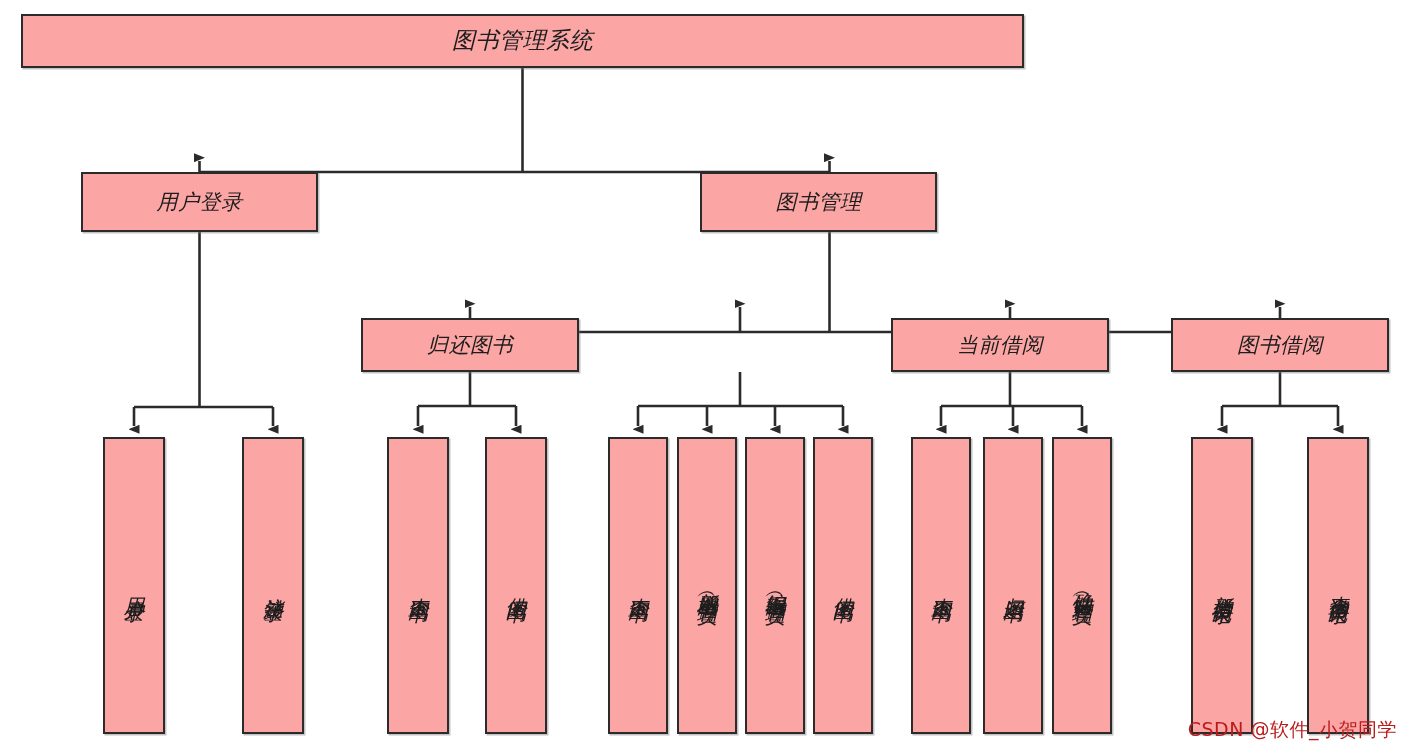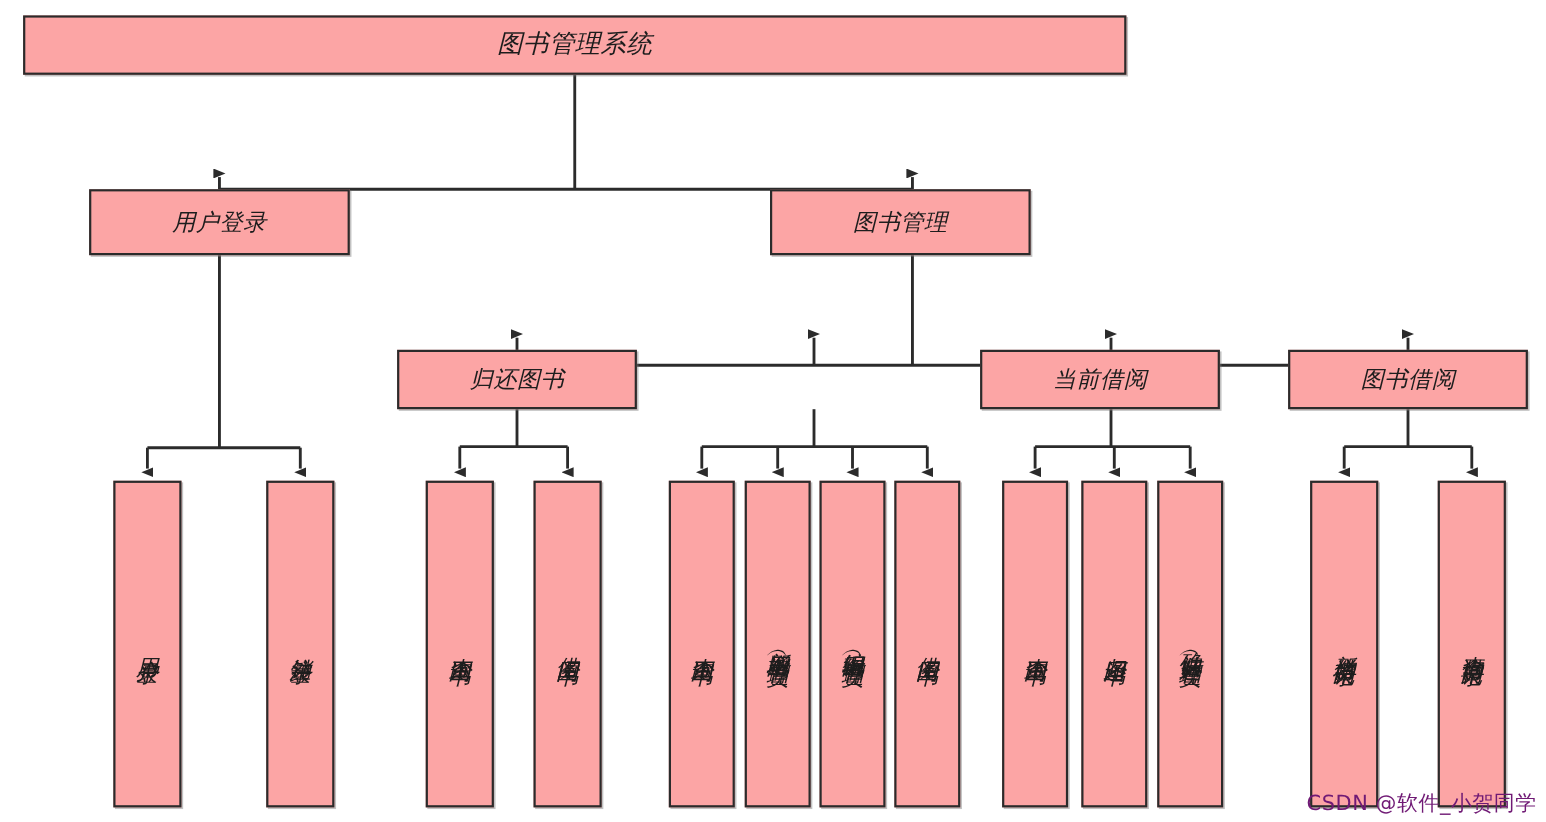--- a/index.html
+++ b/index.html
@@ -59,21 +59,21 @@
   }
   .node.level1 .node-label,
   .node.level2 .node-label {
     font-size: 21px;
   }
   #watermark {
     position: absolute;
     right: 8px;
     bottom: 4px;
     font-size: 19px;
-    color: #701a75;
+    color: #b91c1c;
     letter-spacing: 0.5px;
     white-space: nowrap;
     font-family: "DejaVu Sans", "Liberation Sans", sans-serif;
   }
 </style>
 </head>
 <body>
 
 <div id="diagram-root">
 

